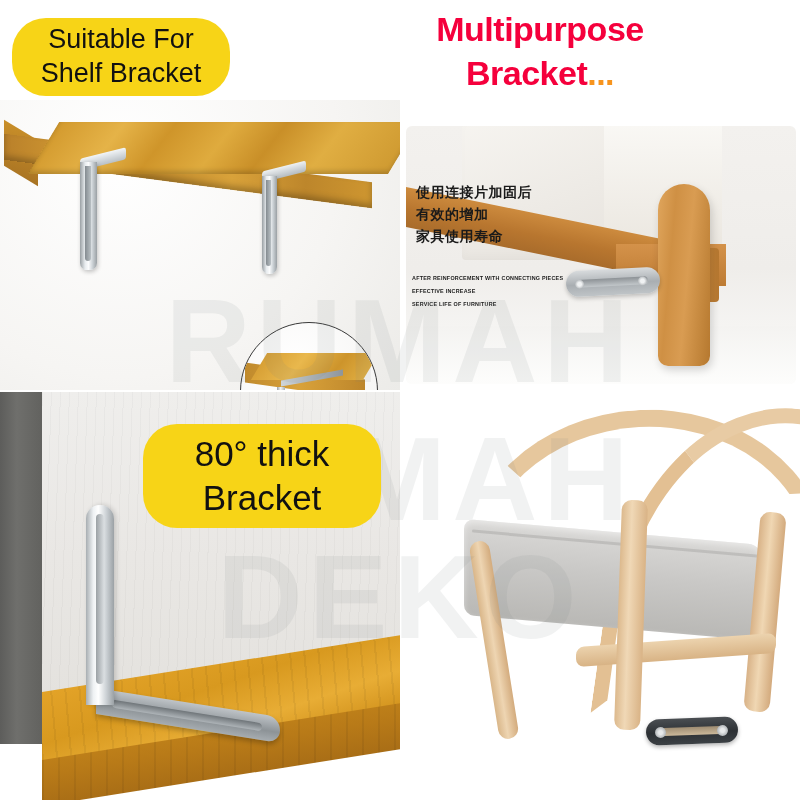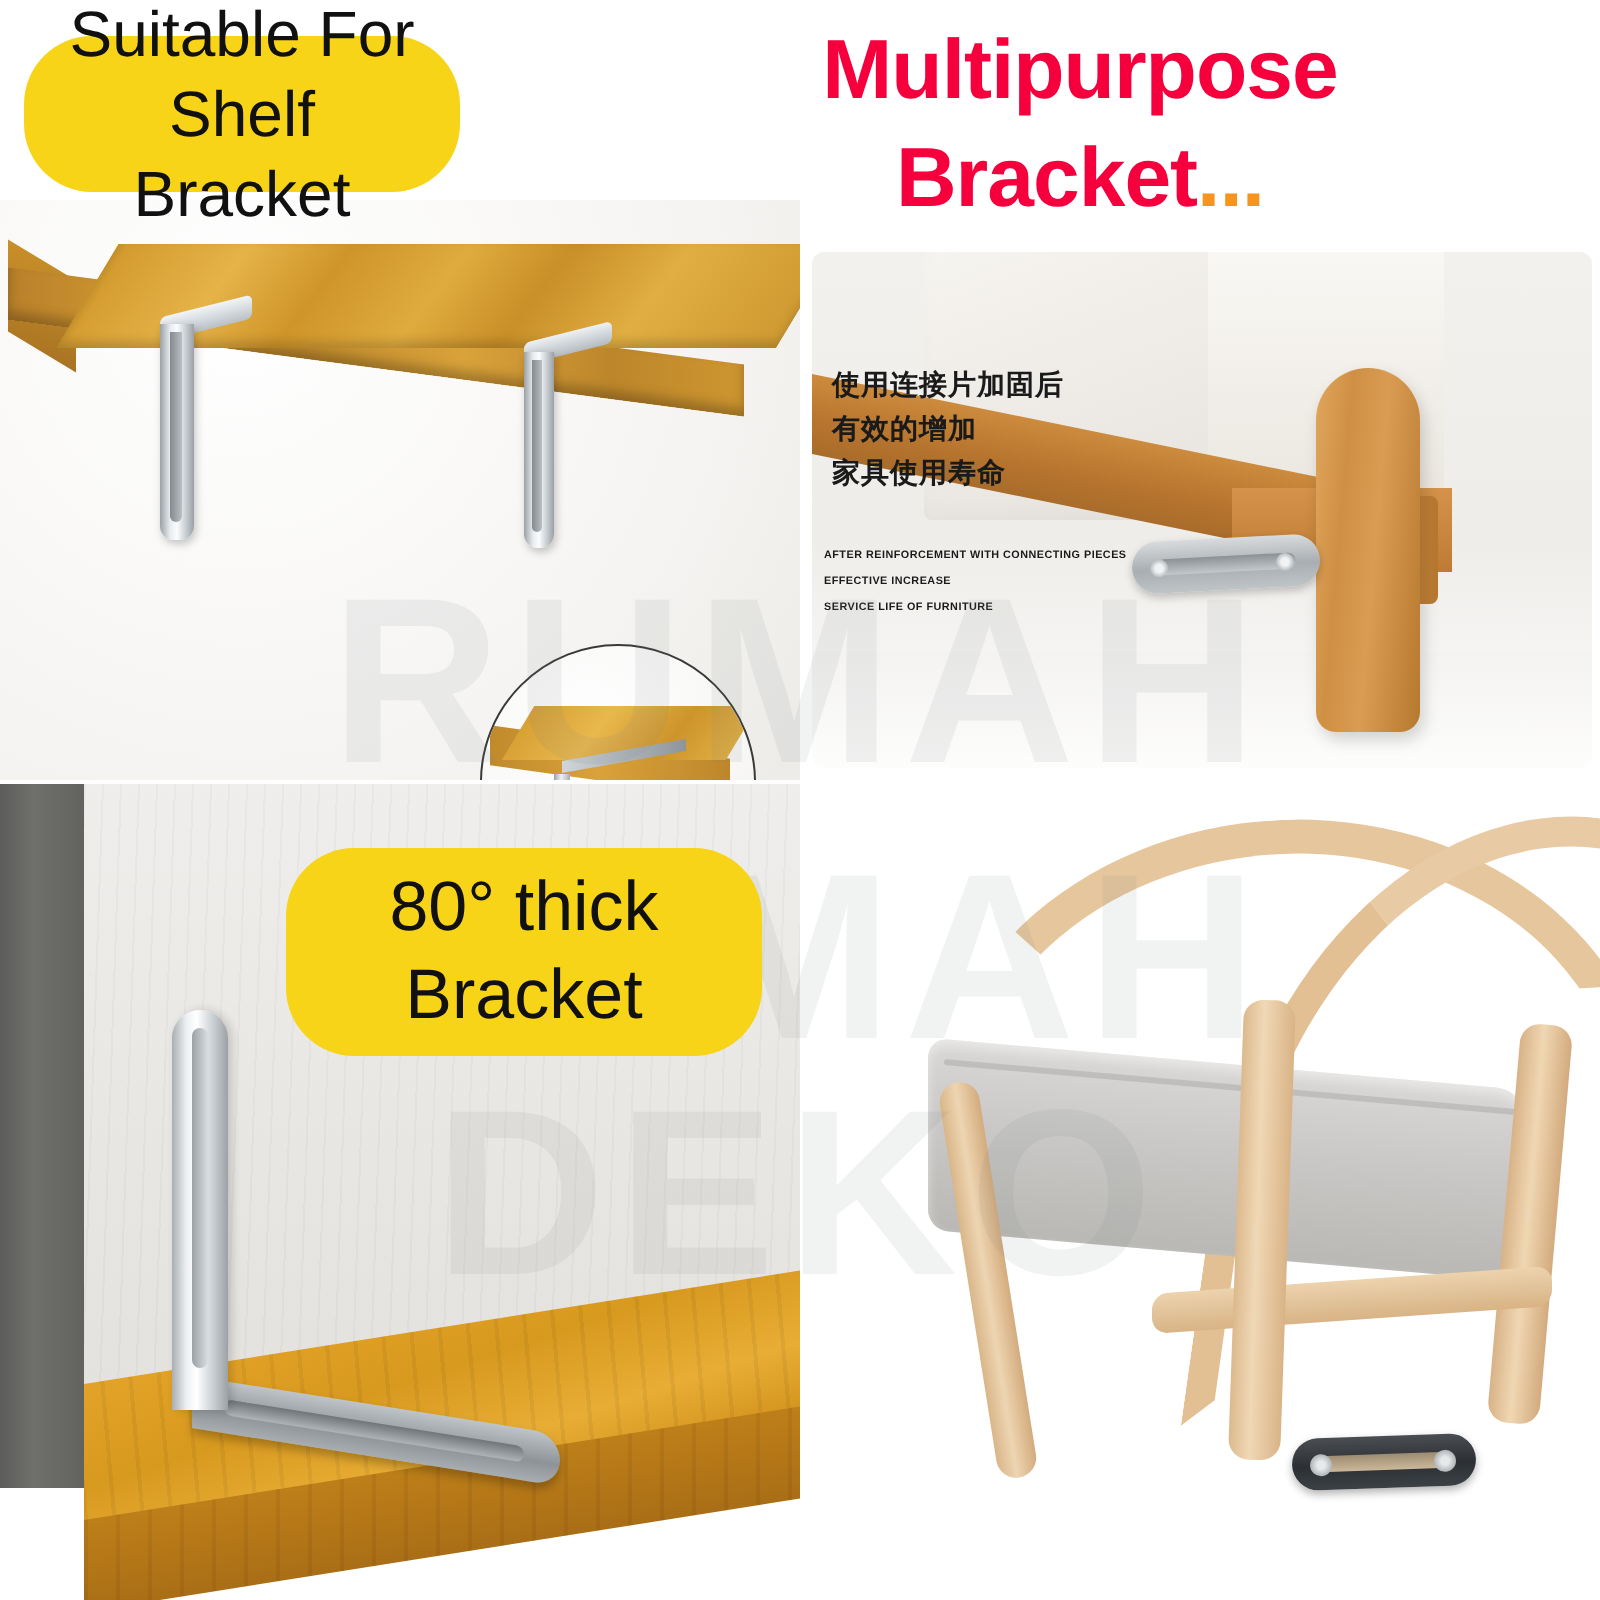--- a/index.html
+++ b/index.html
@@ -35,21 +35,21 @@
   #wm-line1 { top: 282px; font-size: 118px; }
   #wm-line2 { top: 420px; font-size: 118px; }
 
   
   #header-title {
     position: absolute;
     left: 330px;
     top: 8px;
     width: 420px;
     text-align: center;
-    font-size: 42px;
+    font-size: 34px;
     font-weight: 700;
     line-height: 1.28;
     color: #F5003C;
     letter-spacing: -0.5px;
     z-index: 60;
   }
   #header-title .ellipsis { color: #F7941E; }
 
   
   .badge {
@@ -63,21 +63,21 @@
     z-index: 55;
     display: flex;
     align-items: center;
     justify-content: center;
     padding: 8px 18px;
     box-sizing: border-box;
   }
   #badge-shelf {
     left: 12px; top: 18px;
     width: 218px; height: 78px;
-    font-size: 32px;
+    font-size: 27px;
   }
   #badge-thick {
     left: 143px; top: 424px;
     width: 238px; height: 104px;
     font-size: 35px;
   }
 
   
   .panel { position: absolute; overflow: hidden; }
 

